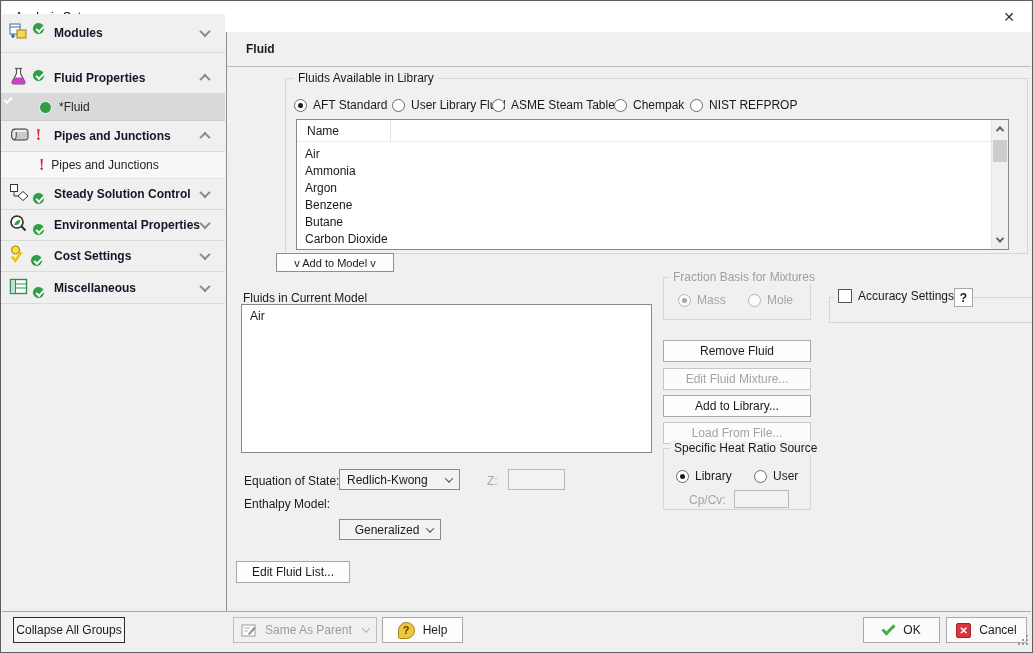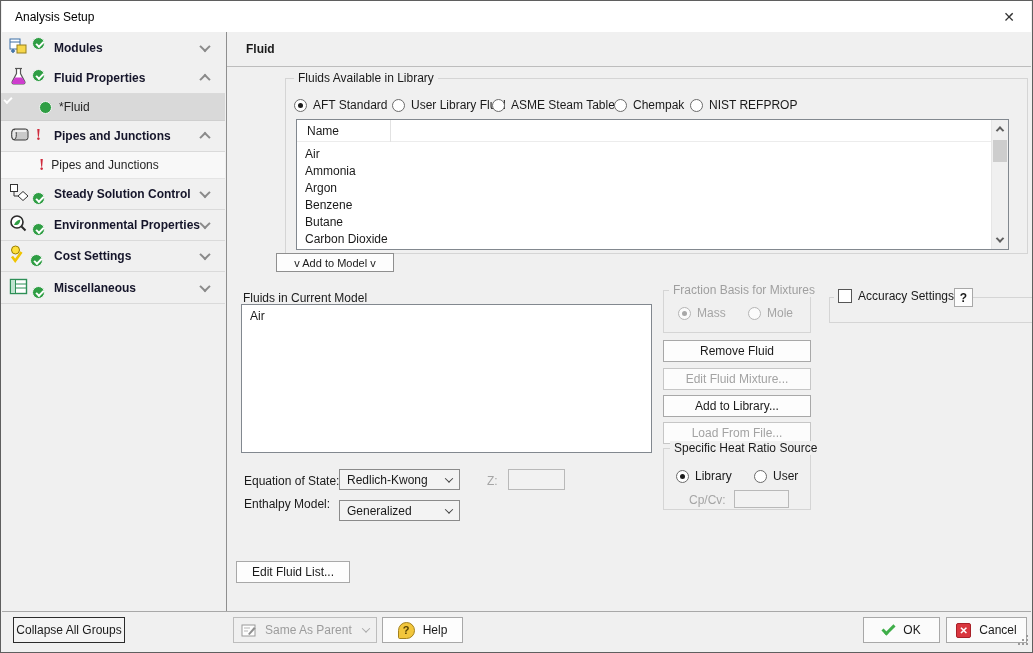--- a/index.html
+++ b/index.html
@@ -103,21 +103,21 @@
 <div class="dialog">
 
   <div class="titlebar">
     <span class="title-text">Analysis Setup</span>
     <span class="close-btn">✕</span>
   </div>
 
   <div class="sidebar"></div>
   <div class="side-divider"></div>
 
-  <div class="grow" style="top:32px;height:31px;">
+  <div class="grow" style="top:13px;height:39px;">
     <span class="gicon">
       <svg width="24" height="20" viewBox="0 0 24 20">
           <rect x="1" y="2" width="10" height="10" fill="#fff" stroke="#3a6ea5"></rect>
           <line x1="1" y1="5" x2="11" y2="5" stroke="#3a6ea5"></line>
           <rect x="8" y="8" width="9" height="8" fill="#f7d74b" stroke="#96801f"></rect>
           <line x1="2" y1="14" x2="6" y2="14" stroke="#3a6ea5" stroke-width="1.5"></line>
           <line x1="4" y1="12" x2="4" y2="16" stroke="#3a6ea5" stroke-width="1.5"></line>
         </svg>
       <span class="badge" style="right:2px;top:0;"></span>
     </span>
@@ -283,21 +283,21 @@
     <span>v  Add to Model  v</span>
   </div>
 
   <span class="plain-label" style="left:242px;top:290px;">Fluids in Current Model</span>
   <div class="listbox" style="left:240px;top:303px;width:411px;height:149px;">
     <div class="lv-row" style="height:18px;padding-top:3px;">
         <span>Air</span>
       </div>
   </div>
 
-  <div class="groupbox" style="left:662px;top:289px;width:148px;height:43px;">
+  <div class="groupbox" style="left:662px;top:276px;width:148px;height:43px;">
     <span class="gb-caption dis" style="left:5px;">Fraction Basis for Mixtures</span>
     <div class="radio-ctl dis" style="left:14px;top:15px;">
       <span class="radio sel"></span>
       <span>Mass</span>
     </div>
     <div class="radio-ctl dis" style="left:84px;top:15px;">
       <span class="radio"></span>
       <span>Mole</span>
     </div>
   </div>
@@ -341,21 +341,21 @@
 
   <span class="plain-label" style="left:243px;top:473px;">Equation of State:</span>
   <div class="combo" style="left:338px;top:468px;width:121px;height:21px;">
     <span class="cval">Redlich-Kwong</span>
     <span class="carrow"></span>
   </div>
   <span class="plain-label dis" style="left:486px;top:473px;">Z:</span>
   <div class="tfield" style="left:507px;top:468px;width:57px;height:21px;"></div>
 
   <span class="plain-label" style="left:243px;top:496px;">Enthalpy Model:</span>
-  <div class="combo" style="left:338px;top:499px;width:121px;height:21px;">
+  <div class="combo" style="left:338px;top:518px;width:102px;height:21px;text-align:center;">
     <span class="cval">Generalized</span>
     <span class="carrow"></span>
   </div>
 
   <div class="wbtn" style="left:235px;top:560px;width:114px;height:22px;">
       <span>Edit Fluid List...</span>
     </div>
 
   <div class="footer">
     <div class="fbtn" style="left:11px;width:112px;background:#f4f4f4;border:1px solid #2b2b2b;">

